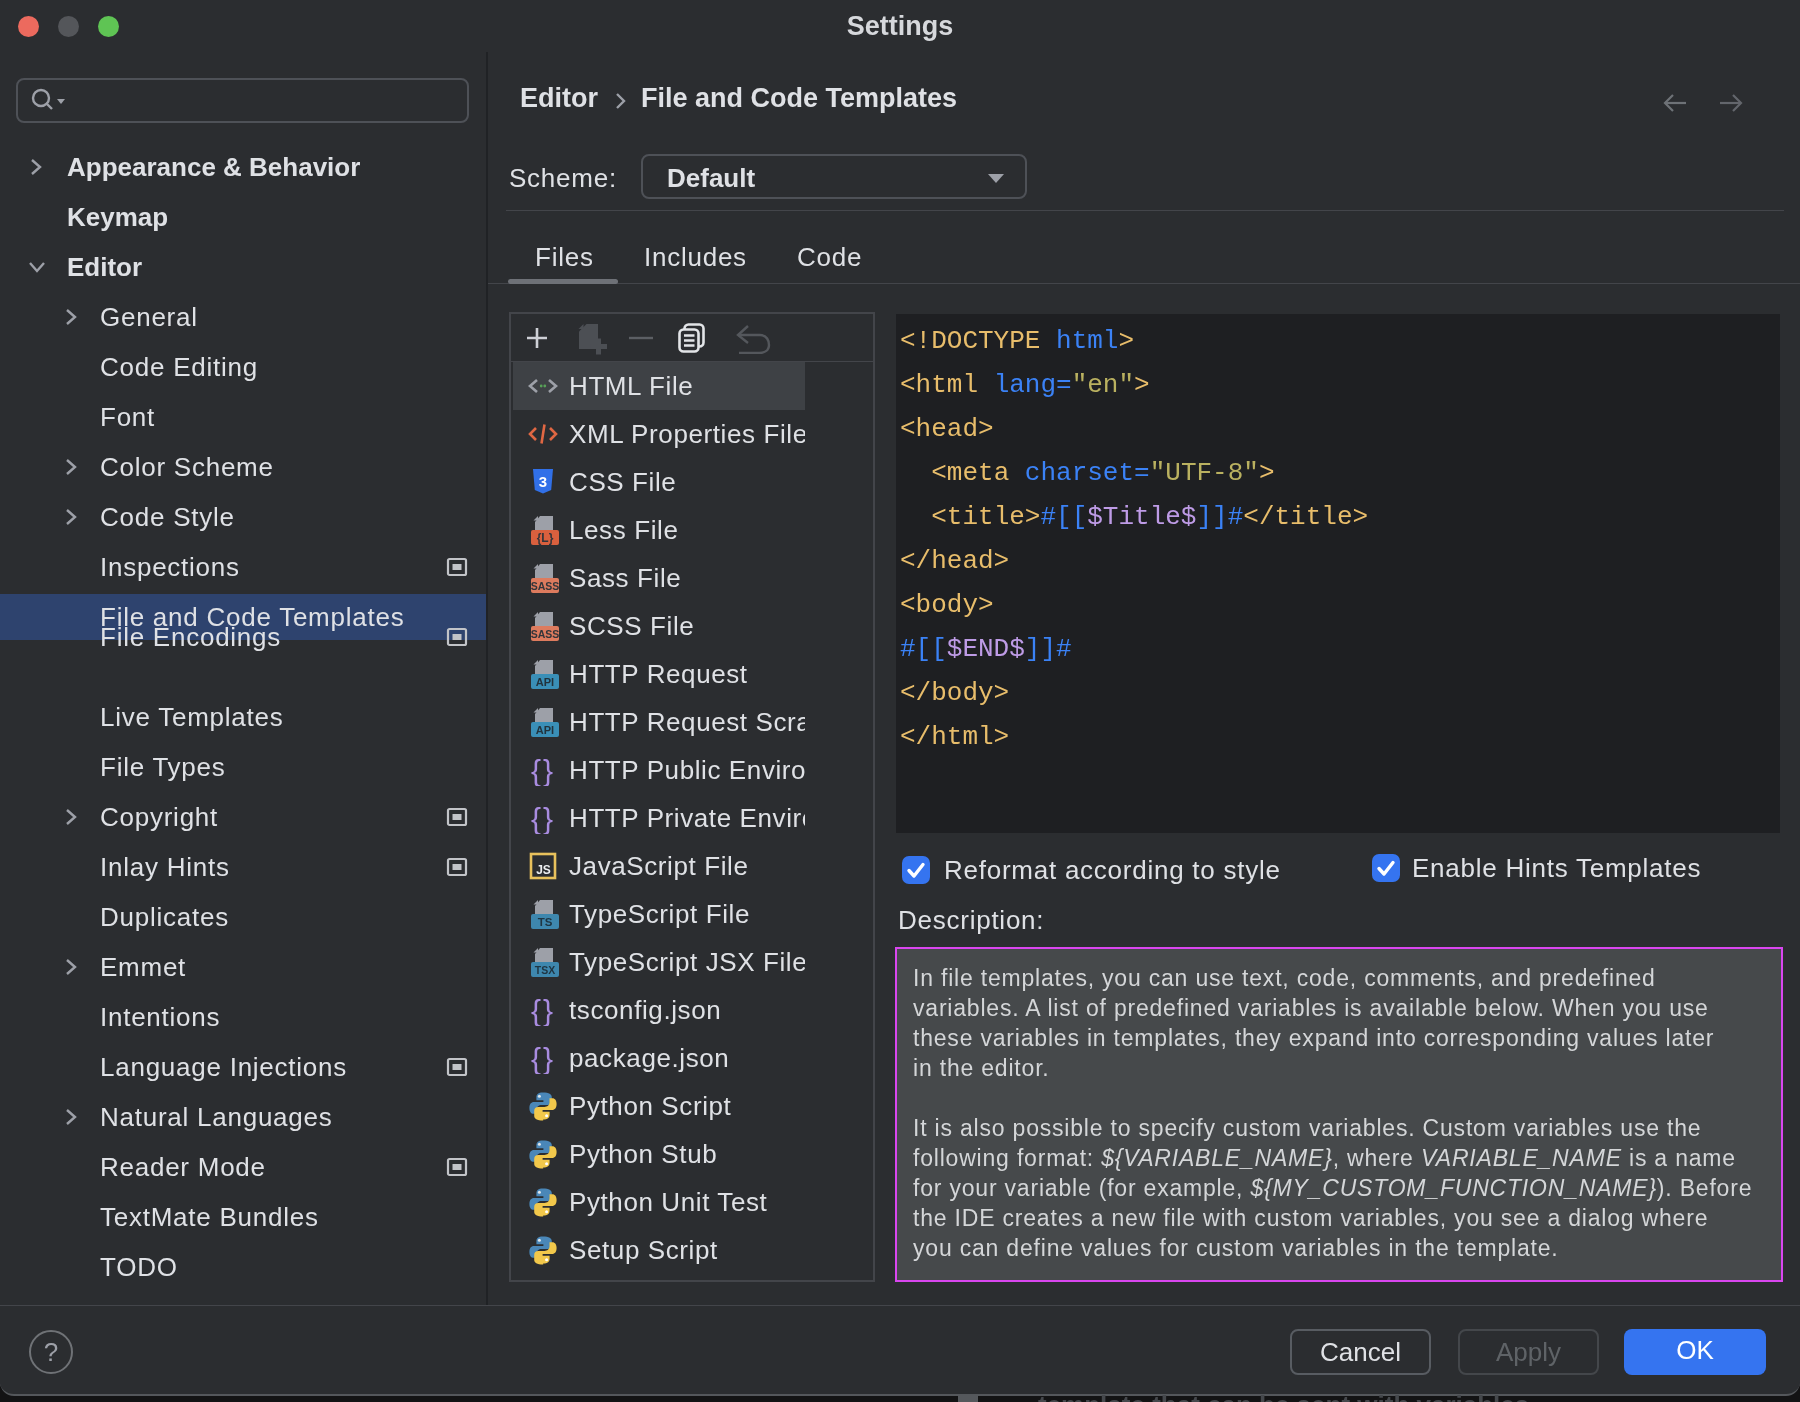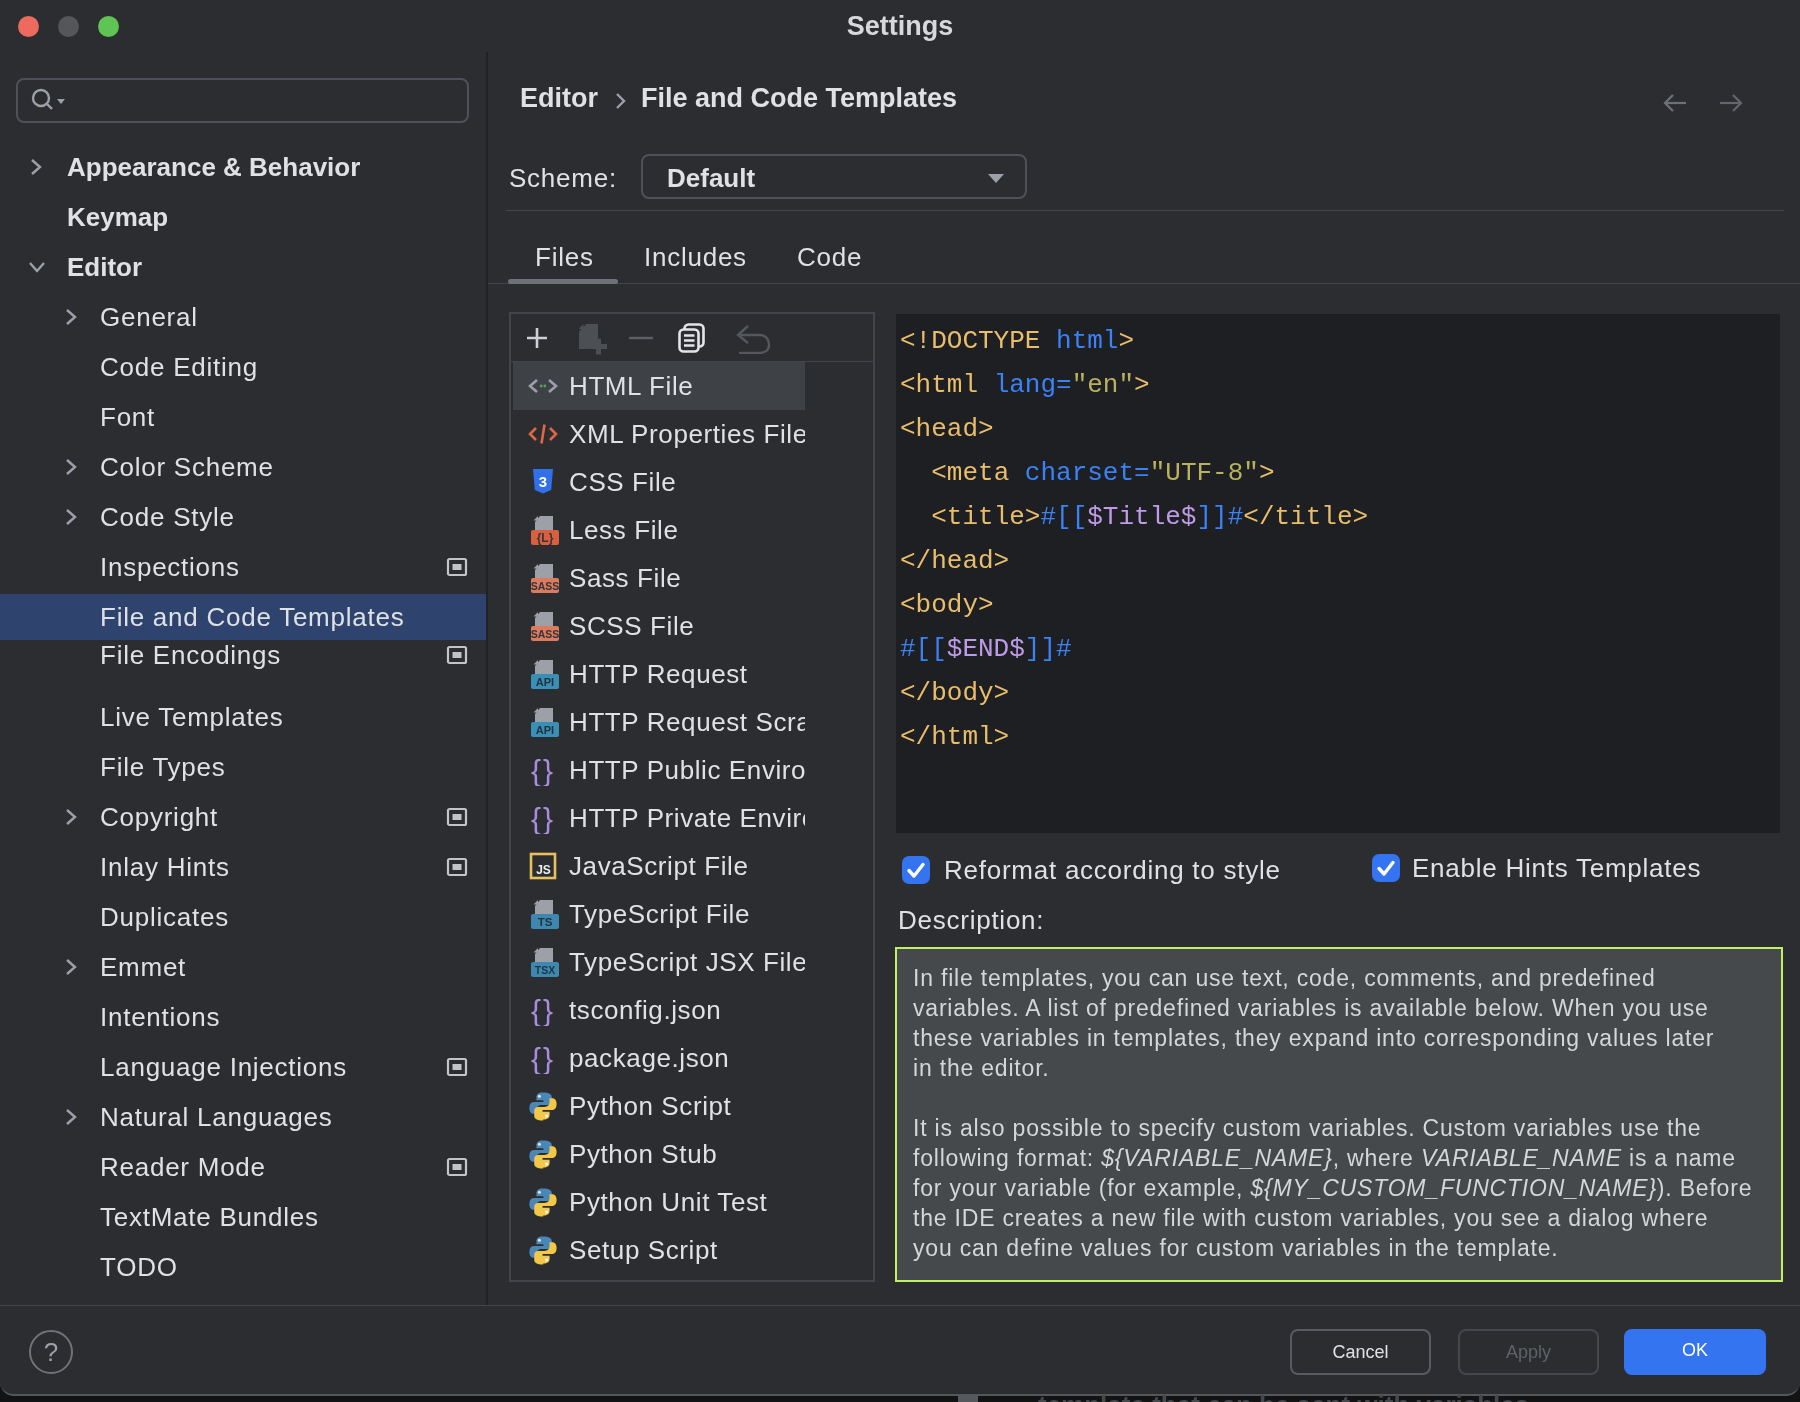--- a/index.html
+++ b/index.html
@@ -29,24 +29,24 @@
 
 #fpanel { position:absolute; left:509px; top:312px; width:366px; height:970px; border:2px solid #43454a; background:#2b2d30; }
 .frow { position:absolute; left:2px; width:292px; height:48px; overflow:hidden; }
 .frow .lbl { position:absolute; left:56px; top:50%; transform:translateY(-50%); color:#dfe1e5; font-size:26px; white-space:nowrap; letter-spacing:0.6px; }
 .fic { position:absolute; left:14px; top:50%; transform:translateY(-50%); width:32px; height:32px; }
 
 #editor { position:absolute; left:896px; top:314px; width:884px; height:519px; background:#1e1f22; }
 #code { position:absolute; left:4px; top:5px; font-family:"Liberation Mono", monospace; font-size:26px; line-height:44px; white-space:pre; }
 .ct { color:#e8bd6b; } .cp { color:#3b82f6; } .cv { color:#bab160; } .cu { color:#be9be6; }
 
-#descbox { position:absolute; left:895px; top:947px; width:888px; height:335px; background:#46494b; border:2px solid #bef264; }
+#descbox { position:absolute; left:895px; top:947px; width:888px; height:335px; background:#46494b; border:2px solid #d946ef; }
 #desctext { position:absolute; left:16px; top:14px; font-size:23px; line-height:30px; letter-spacing:0.8px; color:#d4d6d8; }
 
-.btn { position:absolute; top:1329px; height:46px; border-radius:8px; font-size:18px; text-align:center; line-height:43px; }
+.btn { position:absolute; top:1329px; height:46px; border-radius:8px; font-size:26px; text-align:center; line-height:43px; }
 </style>
 </head>
 <body>
 <div id="stage">
 <div id="dialog">
 
   <div id="title">
     <div class="light" style="left:18px;background:#ec6a5e;"></div>
     <div class="light" style="left:58px;background:#54565a;"></div>
     <div class="light" style="left:98px;background:#5fc454;"></div>
@@ -104,21 +104,21 @@
     <div class="trow" style="top:490px;">
           <span class="lbl" style="left:100px;">Inspections</span>
           <svg class="scr-ic" width="22" height="20" viewBox="0 0 22 20">
             <rect x="2" y="2" width="18" height="16" rx="1.5" fill="none" stroke="#c2c4c8" stroke-width="2.2"></rect>
             <rect x="6.5" y="7" width="9" height="6" fill="#c2c4c8"></rect>
           </svg>
         </div>
     <div class="trow" style="top:540px;">
           <span class="lbl" style="left:100px;">File and Code Templates</span>
         </div>
-    <div class="trow" style="top:578px;padding-left:34px;">
+    <div class="trow" style="top:560px;padding-left:34px;">
           <span class="lbl" style="left:100px;">File Encodings</span>
           <svg class="scr-ic" width="22" height="20" viewBox="0 0 22 20">
             <rect x="2" y="2" width="18" height="16" rx="1.5" fill="none" stroke="#c2c4c8" stroke-width="2.2"></rect>
             <rect x="6.5" y="7" width="9" height="6" fill="#c2c4c8"></rect>
           </svg>
         </div>
     <div class="trow" style="top:640px;">
           <span class="lbl" style="left:100px;">Live Templates</span>
         </div>
     <div class="trow" style="top:690px;">

